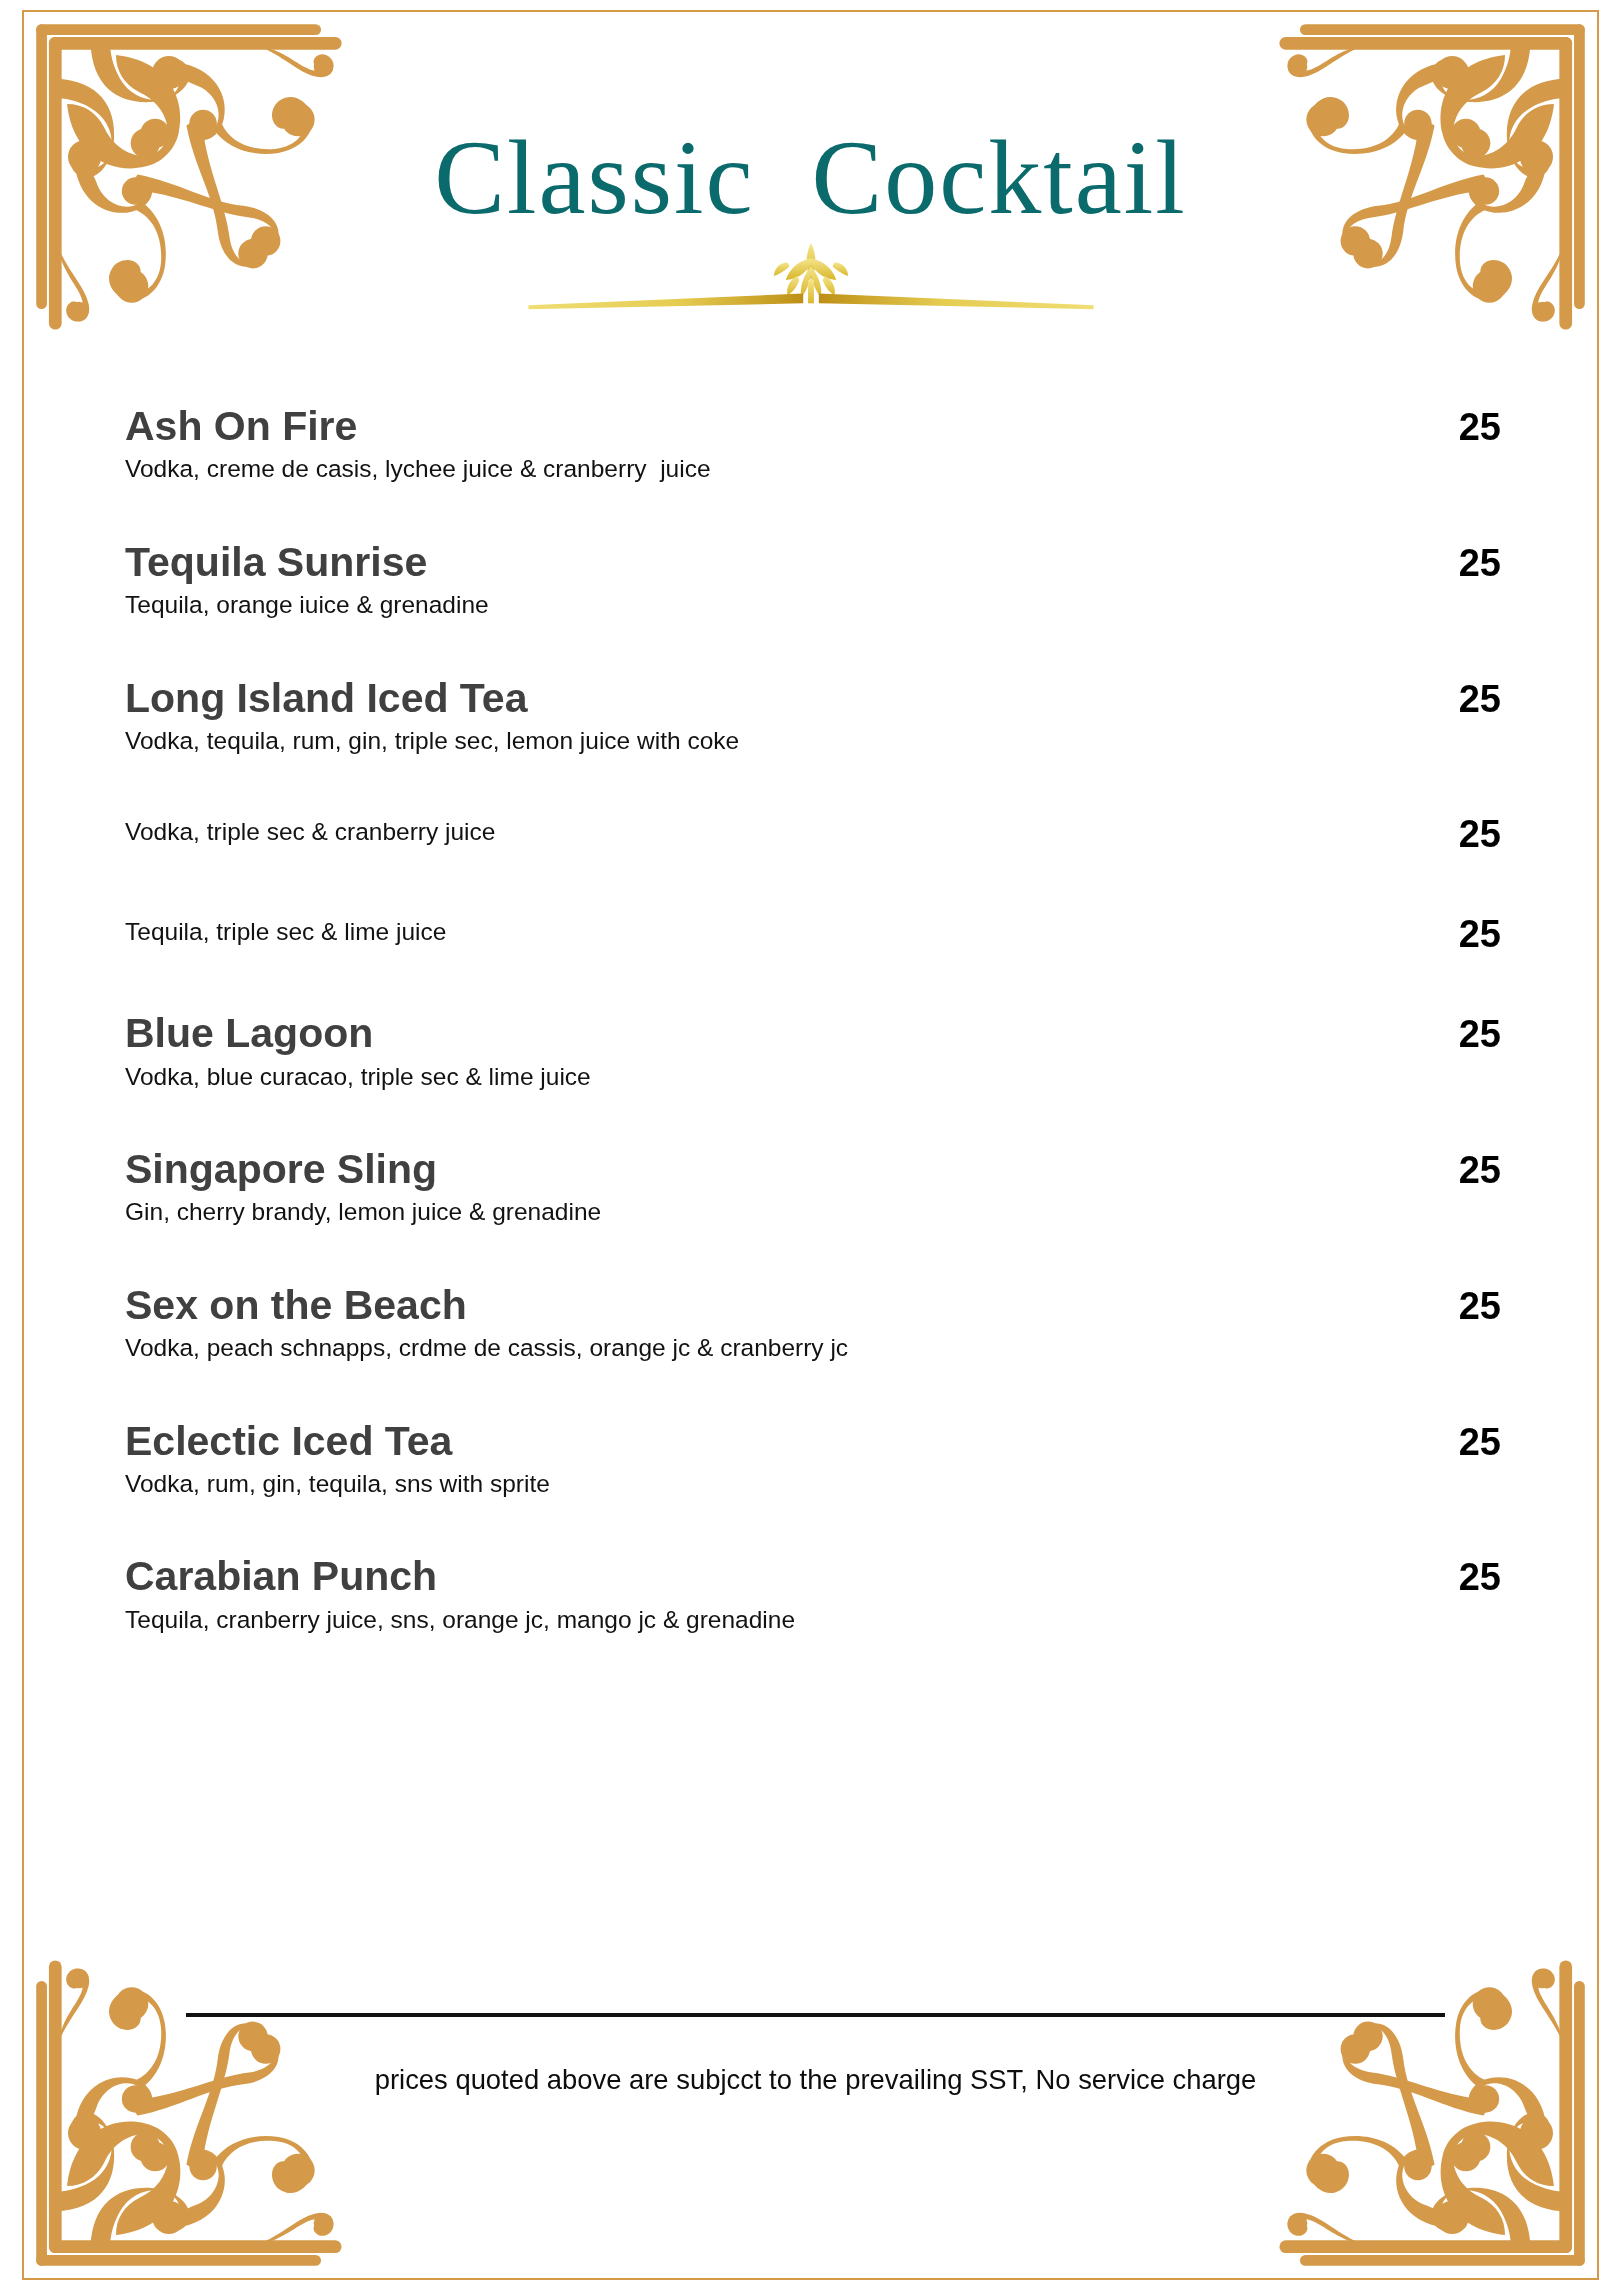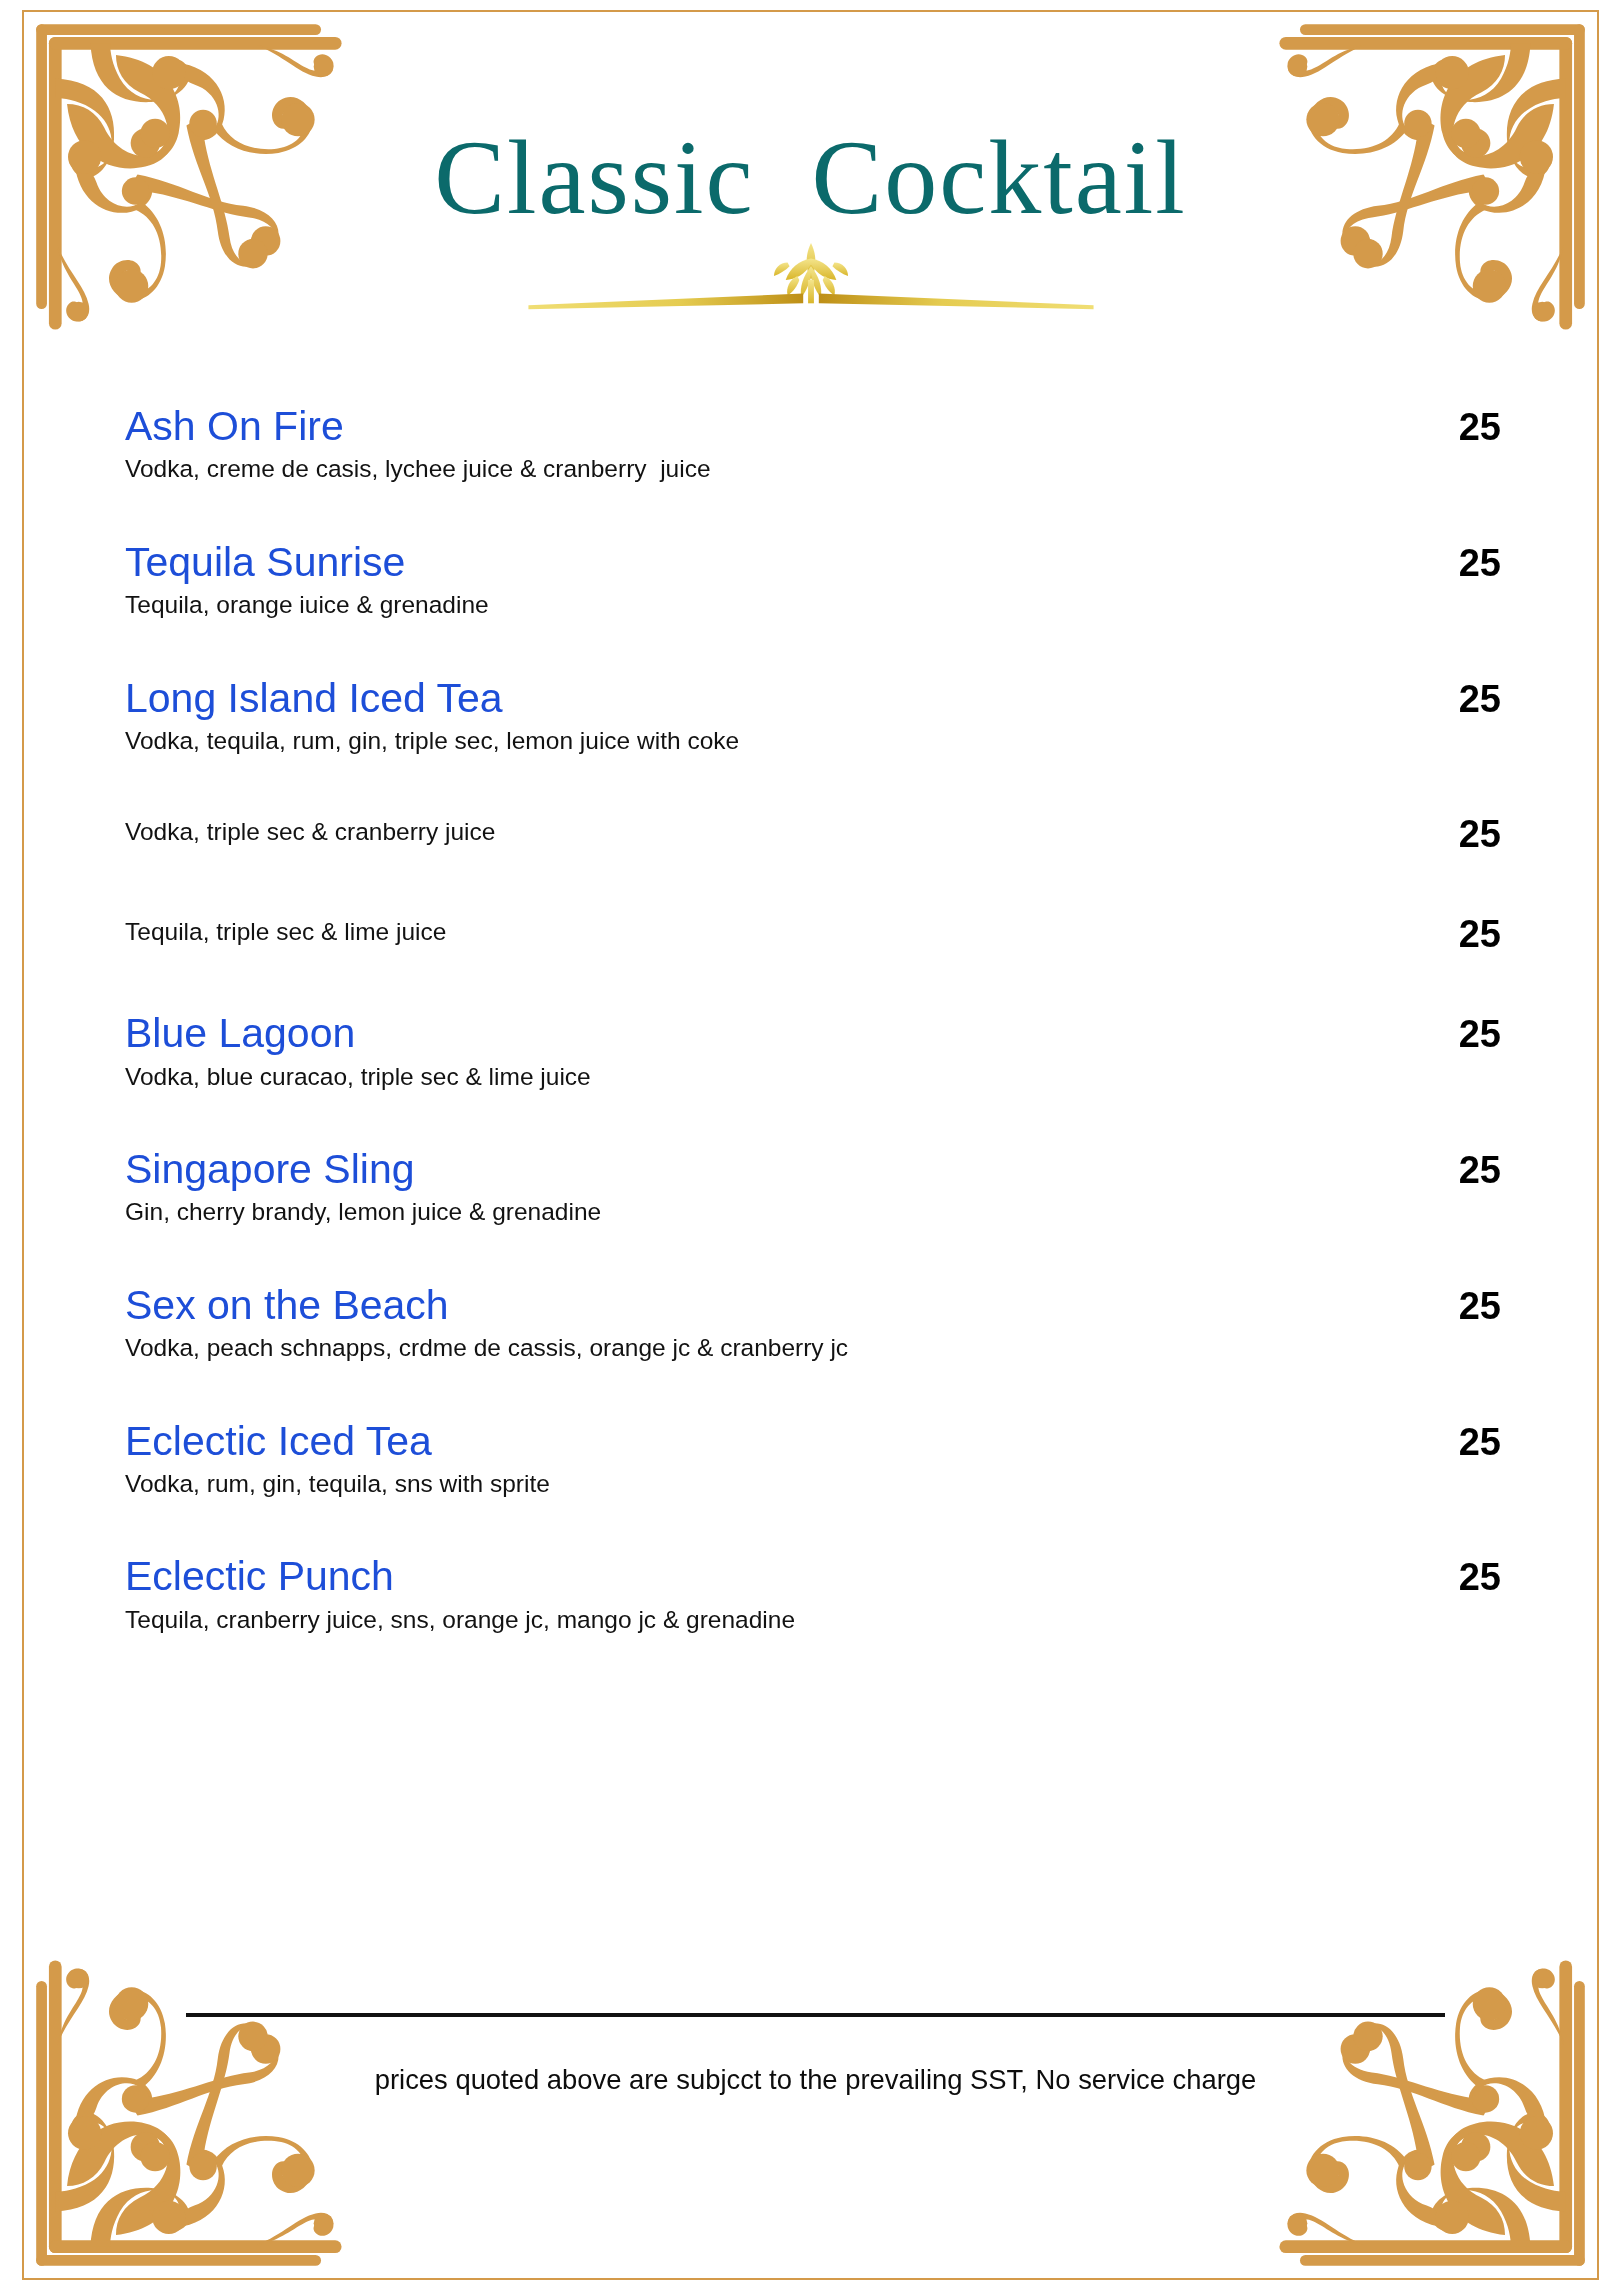--- a/index.html
+++ b/index.html
@@ -82,22 +82,22 @@
     display: flex;
     align-items: flex-start;
     justify-content: space-between;
     margin-bottom: 55px;
   }
   .item-left { flex: 1 1 auto; min-width: 0; }
   .item-name {
     font-family: "Liberation Sans Narrow", "Liberation Sans", sans-serif;
     font-size: 41px;
     line-height: 1.08;
-    color: #1d4ed8;
-    font-weight: normal;
+    color: #404040;
+    font-weight: bold;
     letter-spacing: 0px;
     white-space: pre;
   }
   .item-desc {
     font-family: "Liberation Sans Narrow", "Liberation Sans", sans-serif;
     font-size: 24.5px;
     line-height: 1.25;
     color: #121212;
     margin-top: 5.9px;
     white-space: pre;
@@ -412,21 +412,21 @@
     <div class="menu-item">
       <div class="item-left">
         <div class="item-name">Eclectic Iced Tea</div>
         <div class="item-desc">Vodka, rum, gin, tequila, sns with sprite</div>
       </div>
       <div class="item-price">25</div>
     </div>
 
     <div class="menu-item">
       <div class="item-left">
-        <div class="item-name">Eclectic Punch</div>
+        <div class="item-name">Carabian Punch</div>
         <div class="item-desc">Tequila, cranberry juice, sns, orange jc, mango jc &amp; grenadine</div>
       </div>
       <div class="item-price">25</div>
     </div>
 
   </div>
 
   <div class="footer">
     <div class="footer-rule"></div>
     <div class="footer-note">prices quoted above are subjcct to the prevailing SST, No service charge</div>

